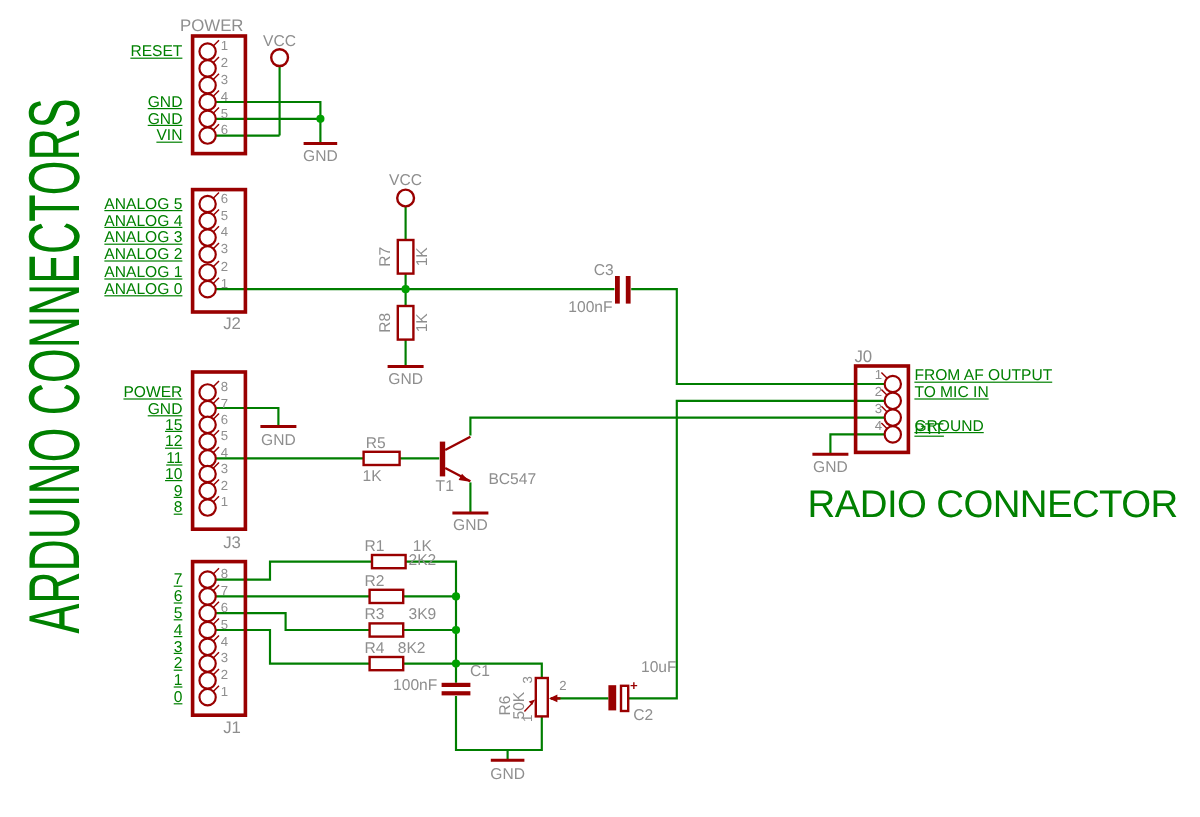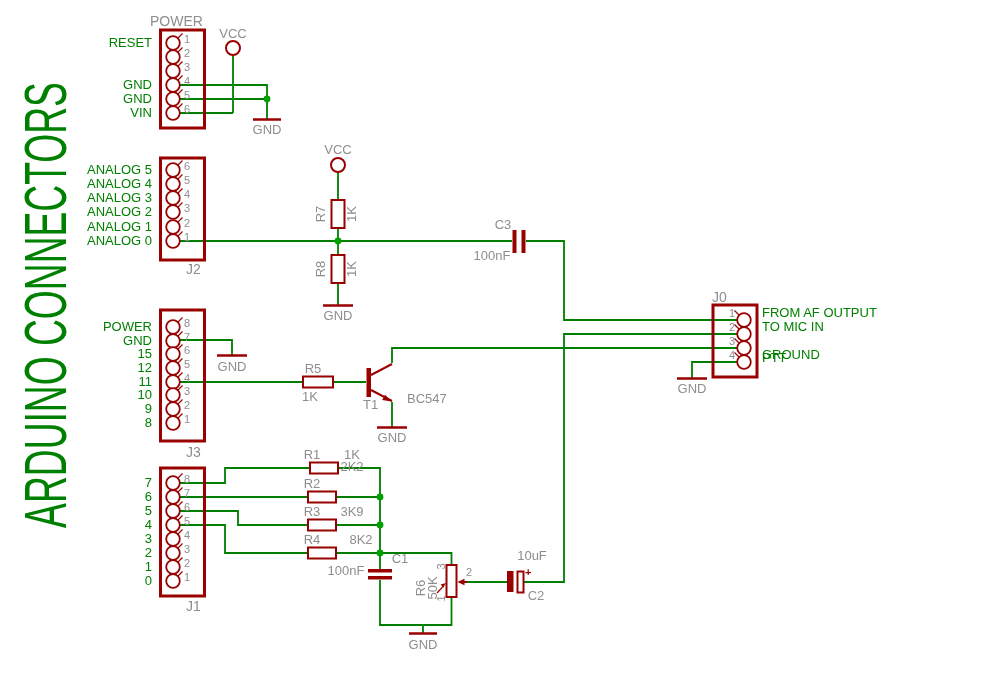--- a/index.html
+++ b/index.html
@@ -10,21 +10,21 @@
   .wire{stroke:var(--wire);stroke-width:1.8;fill:none;}
   .cmp{stroke:var(--red);stroke-width:2;fill:none;}
   .box{stroke:var(--red);stroke-width:3;fill:none;}
   .pinc{stroke:var(--red);stroke-width:1.8;fill:#fff;}
   .tick{stroke:var(--red);stroke-width:1.2;fill:none;}
   .gndbar{stroke:var(--red);stroke-width:2.5;fill:none;}
   .body{stroke:var(--red);stroke-width:2;fill:#fff;}
   .fillred{fill:var(--red);stroke:none;}
   .dot{fill:var(--dot);stroke:none;}
   .lbl{position:absolute;font:13px/14px "Liberation Sans",sans-serif;white-space:nowrap;}
-  .g{color:var(--green);}
+  .g{color:var(--green);text-decoration:underline;}
   .gy{color:var(--gray);}
   .ra{text-align:right;}
   .ctr{text-align:center;}
   .num{font-size:11px;line-height:11px;}
   .rot{transform:rotate(-90deg);}
   .title-left{position:absolute;left:-354px;top:273px;width:800px;height:64px;text-align:center;
       color:var(--green);font:60px/64px "Liberation Sans",sans-serif;
       transform:rotate(-90deg) scaleX(0.62);white-space:nowrap;}
   .title-right{position:absolute;left:673px;top:402px;color:var(--green);
       font:32px/36px "Liberation Sans",sans-serif;letter-spacing:-0.5px;white-space:nowrap;}
@@ -189,20 +189,21 @@
   </g>
 
   <g>
     <rect class="fillred" x="366.5" y="368" width="4.5" height="29"></rect>
     <path class="cmp" d="M371,375 L392,364 M371,390 L392,401"></path>
     <polygon class="fillred" points="391.5,401.5 382.2,399.9 385,394.7"></polygon>
   </g>
 </svg>
 
 <div class="title-left">ARDUINO CONNECTORS</div>
+<div class="title-right">RADIO CONNECTOR</div>
 
 <div class="lbl gy" style="left:150px;top:14px;font-size:14px">POWER</div>
 <div class="lbl gy num" style="left:184px;top:34px">1</div>
 <div class="lbl gy num" style="left:184px;top:48px">2</div>
 <div class="lbl gy num" style="left:184px;top:62px">3</div>
 <div class="lbl gy num" style="left:184px;top:76px">4</div>
 <div class="lbl gy num" style="left:184px;top:90px">5</div>
 <div class="lbl gy num" style="left:184px;top:104px">6</div>
 <div class="lbl g ra" style="left:38px;top:36px;width:114px">RESET</div>
 <div class="lbl g ra" style="left:38px;top:78px;width:114px">GND</div>
@@ -278,33 +279,33 @@
 <div class="lbl g ra" style="left:38px;top:560px;width:114px">1</div>
 <div class="lbl g ra" style="left:38px;top:574px;width:114px">0</div>
 
 <div class="lbl gy ctr" style="left:292px;top:448px;width:40px">R1</div>
 <div class="lbl gy ctr" style="left:332px;top:448px;width:40px">1K</div>
 <div class="lbl gy ctr" style="left:292px;top:477px;width:40px">R2</div>
 <div class="lbl gy ctr" style="left:332px;top:460px;width:40px">2K2</div>
 <div class="lbl gy ctr" style="left:292px;top:505px;width:40px">R3</div>
 <div class="lbl gy ctr" style="left:332px;top:505px;width:40px">3K9</div>
 <div class="lbl gy ctr" style="left:292px;top:533px;width:40px">R4</div>
-<div class="lbl gy ctr" style="left:341px;top:533px;width:40px">8K2</div>
+<div class="lbl gy ctr" style="left:323px;top:533px;width:40px">8K2</div>
 
 <div class="lbl gy ctr" style="left:380px;top:552px;width:40px">C1</div>
 <div class="lbl gy ctr" style="left:321px;top:564px;width:50px">100nF</div>
 
 <div class="lbl gy ctr rot" style="left:401px;top:581px;width:40px">R6</div>
 <div class="lbl gy ctr rot" style="left:413px;top:581px;width:40px">50K</div>
 <div class="lbl gy num ctr rot" style="left:431px;top:561px;width:20px">3</div>
 <div class="lbl gy num ctr rot" style="left:431px;top:593px;width:20px">1</div>
 <div class="lbl gy num" style="left:466px;top:567px">2</div>
 <div class="lbl gy ctr" style="left:403px;top:638px;width:40px">GND</div>
 
-<div class="lbl gy ctr" style="left:507px;top:549px;width:50px">10uF</div>
+<div class="lbl gy ctr" style="left:524px;top:549px;width:50px">10uF</div>
 <div class="lbl gy ctr" style="left:516px;top:589px;width:40px">C2</div>
 <div class="lbl num" style="left:525px;top:567px;color:var(--red);font-weight:bold">+</div>
 
 <div class="lbl gy" style="left:712px;top:290px;font-size:14px">J0</div>
 <div class="lbl gy num ra" style="left:722px;top:308px;width:13px">1</div>
 <div class="lbl gy num ra" style="left:722px;top:322px;width:13px">2</div>
 <div class="lbl gy num ra" style="left:722px;top:336px;width:13px">3</div>
 <div class="lbl gy num ra" style="left:722px;top:350px;width:13px">4</div>
 <div class="lbl g" style="left:762px;top:306px">FROM AF OUTPUT</div>
 <div class="lbl g" style="left:762px;top:320px">TO MIC IN</div>

